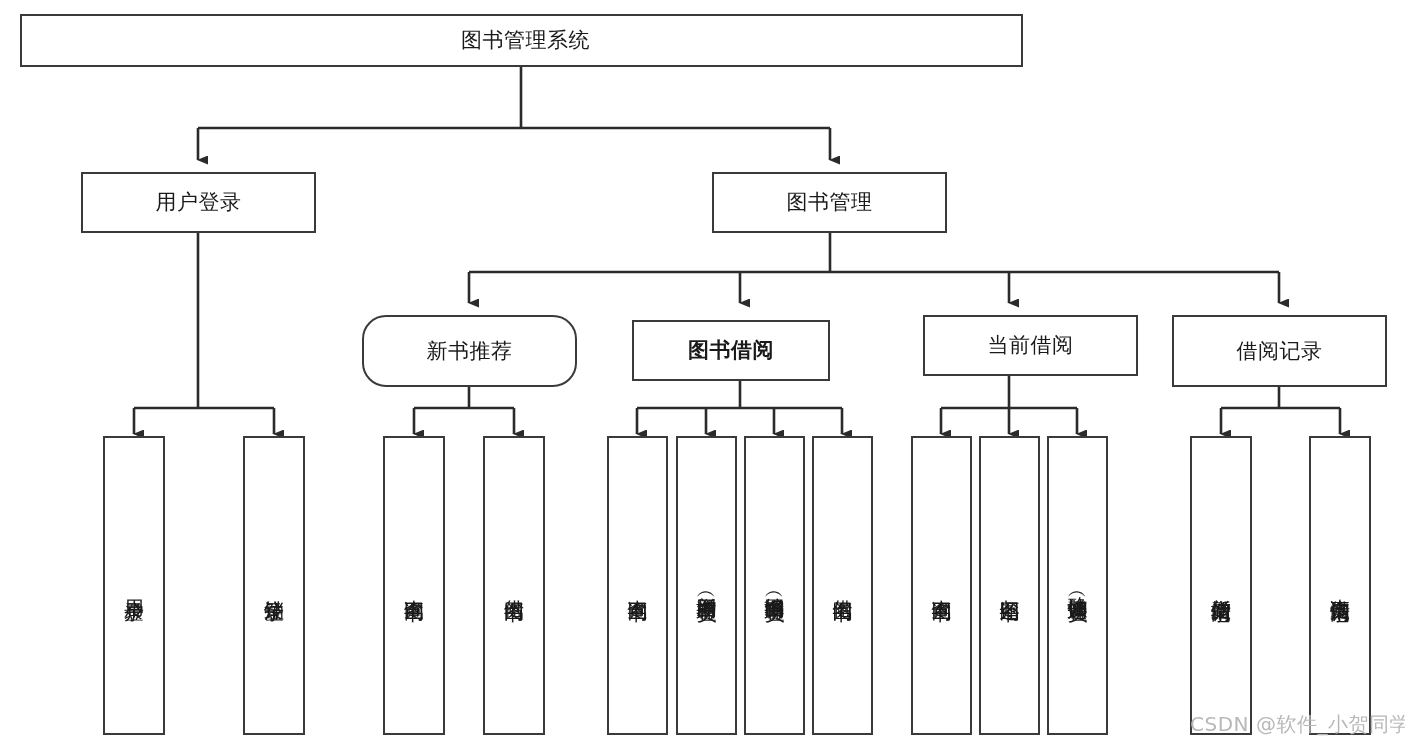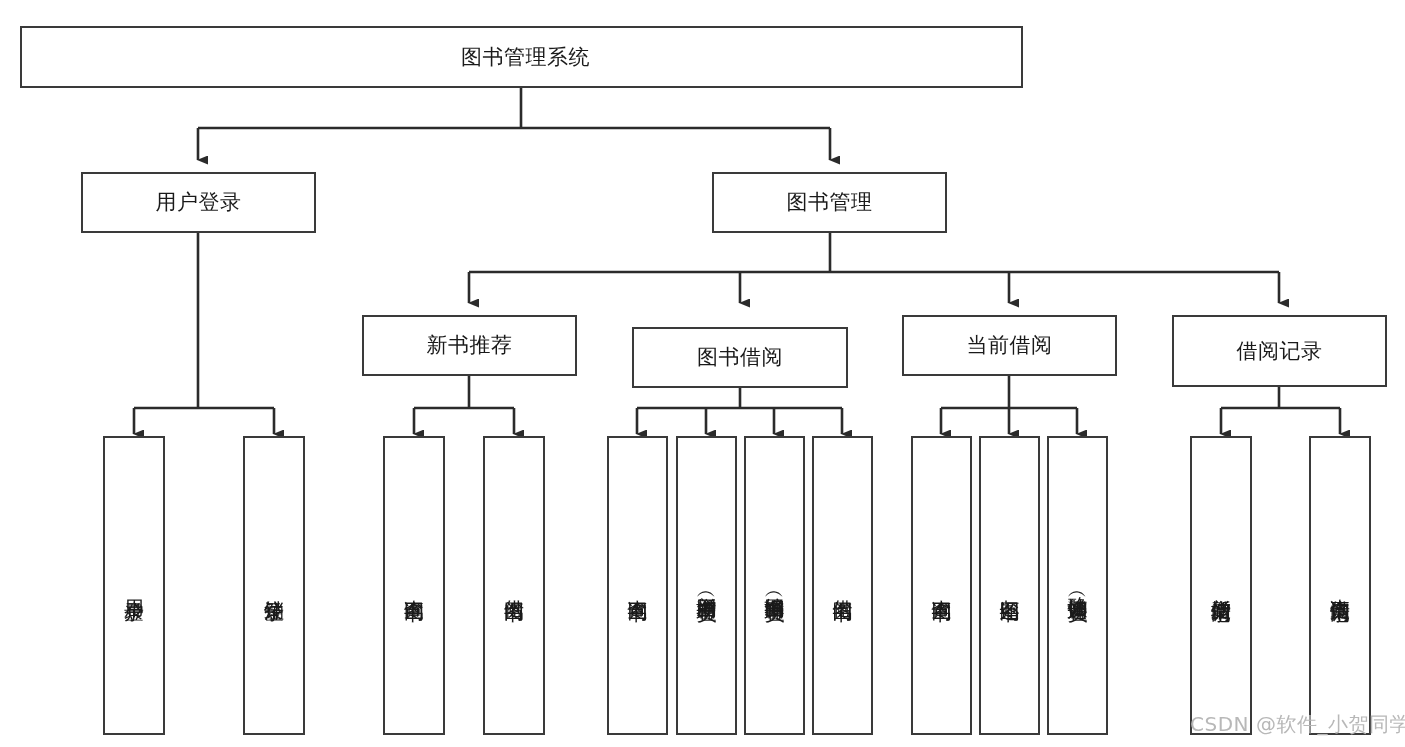--- a/index.html
+++ b/index.html
@@ -112,38 +112,38 @@
       <path d="M1009,408 L1009,434" marker-end="url(#arrowhead)"></path>
       <path d="M1077,408 L1077,434" marker-end="url(#arrowhead)"></path>
 
       <path d="M1279,376 L1279,408"></path>
       <path d="M1221,408 L1340,408"></path>
       <path d="M1221,408 L1221,434" marker-end="url(#arrowhead)"></path>
       <path d="M1340,408 L1340,434" marker-end="url(#arrowhead)"></path>
     </g>
   </svg>
 
-  <div class="node-box" style="left:20px; top:26px; width:1003px; height:62px;padding-left:8px;">
+  <div class="node-box" style="left:20px; top:14px; width:1003px; height:53px;padding-left:8px;">
     <span class="node-label-h">图书管理系统</span>
   </div>
 
   <div class="node-box" style="left:81px; top:172px; width:235px; height:61px;">
     <span class="node-label-h">用户登录</span>
   </div>
   <div class="node-box" style="left:712px; top:172px; width:235px; height:61px;font-family:Liberation Serif, serif;">
     <span class="node-label-h">图书管理</span>
   </div>
 
-  <div class="node-box" style="left:362px; top:315px; width:215px; height:61px;">
+  <div class="node-box" style="left:362px; top:315px; width:215px; height:72px;border-radius:24px;">
     <span class="node-label-h">新书推荐</span>
   </div>
-  <div class="node-box" style="left:632px; top:327px; width:216px; height:61px;">
+  <div class="node-box" style="left:632px; top:320px; width:198px; height:61px;font-weight:bold;">
     <span class="node-label-h">图书借阅</span>
   </div>
-  <div class="node-box" style="left:902px; top:315px; width:215px; height:61px;">
+  <div class="node-box" style="left:923px; top:315px; width:215px; height:61px;">
     <span class="node-label-h">当前借阅</span>
   </div>
   <div class="node-box" style="left:1172px; top:315px; width:215px; height:72px;">
     <span class="node-label-h">借阅记录</span>
   </div>
 
   <div class="node-box" style="left:103px; top:436px; width:62px; height:299px;">
     <span class="node-label-v">用户登录</span>
   </div>
   <div class="node-box" style="left:243px; top:436px; width:62px; height:299px;">

